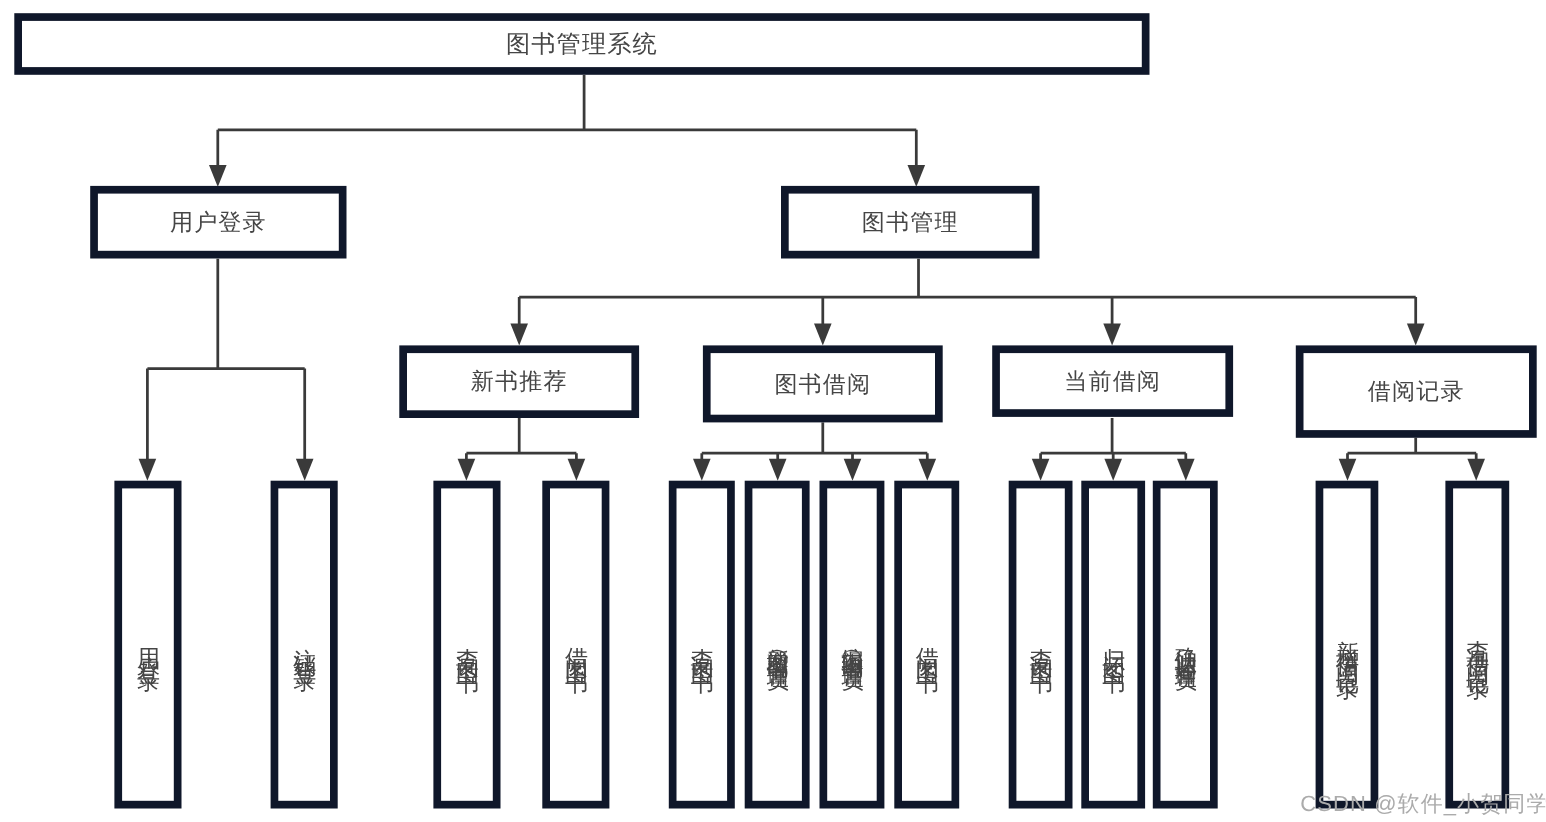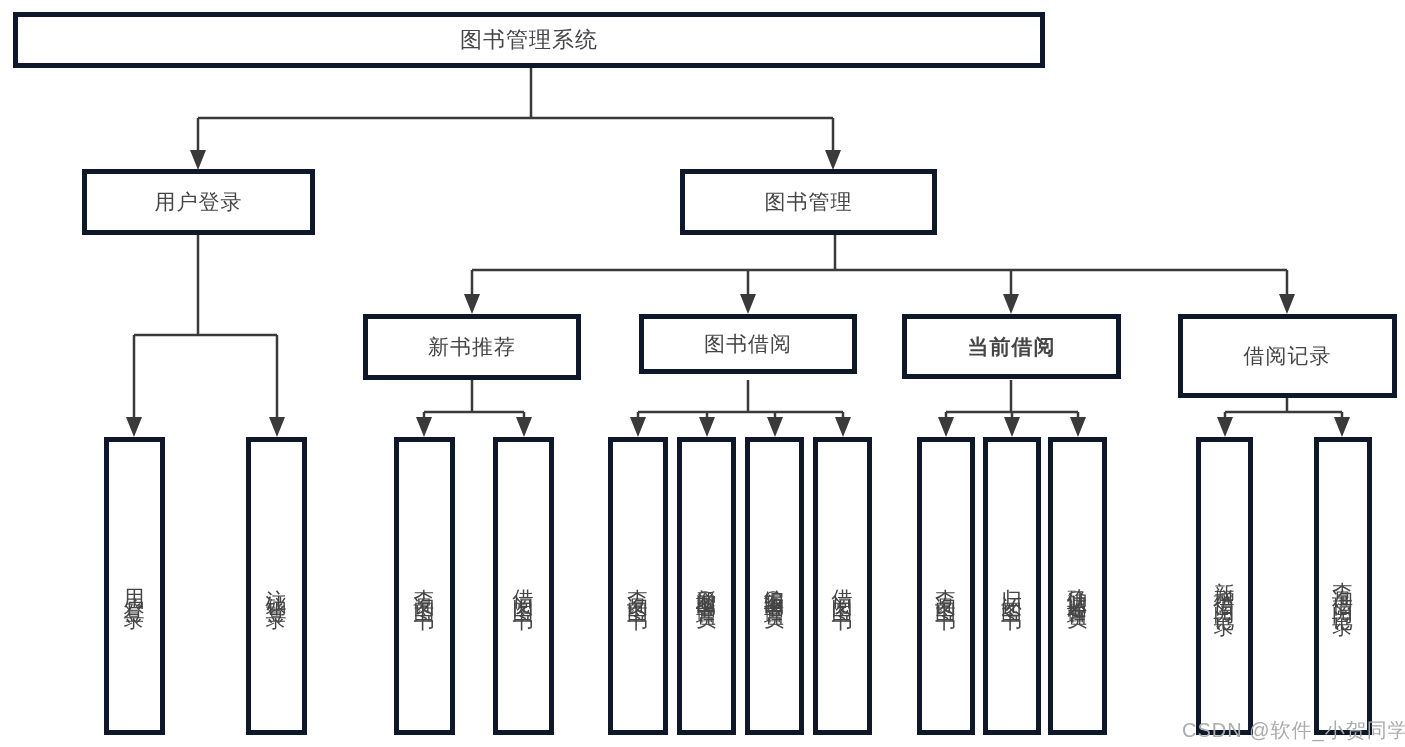--- a/index.html
+++ b/index.html
@@ -18,21 +18,21 @@
   #wires {
     position: absolute;
     left: 0;
     top: 0;
     z-index: 0;
   }
   .node {
     position: absolute;
     box-sizing: border-box;
     background: #ffffff;
-    border: 5px solid #0f172a;
+    border: 7px solid #0f172a;
     color: #454545;
     display: flex;
     align-items: center;
     justify-content: center;
     z-index: 1;
     text-align: center;
   }
   .h {
     font-size: 21px;
     letter-spacing: 1px;
@@ -48,24 +48,24 @@
     letter-spacing: 7px;
     line-height: 1.1;
   }
   .v.tight {
     font-size: 20px;
     letter-spacing: 3px;
   }
   
   .n-root        { left: 13px;   top: 12px;  width: 1032px; height: 56px; }
   .n-user-login  { left: 82px;   top: 169px; width: 233px;  height: 66px; }
-  .n-book-mgmt   { left: 680px;  top: 169px; width: 257px;  height: 66px; }
+  .n-book-mgmt   { left: 710px;  top: 169px; width: 235px;  height: 66px; }
   .n-new-book    { left: 363px;  top: 314px; width: 218px;  height: 66px; font-family: Liberation Mono, monospace; }
-  .n-borrow      { left: 639px;  top: 314px; width: 218px;  height: 60px; text-align: center; }
-  .n-current     { left: 902px;  top: 314px; width: 219px;  height: 65px; font-weight: bold; }
+  .n-borrow      { left: 639px;  top: 314px; width: 218px;  height: 70px; text-align: center; }
+  .n-current     { left: 902px;  top: 314px; width: 219px;  height: 65px; }
   .n-records     { left: 1178px; top: 314px; width: 219px;  height: 84px; }
   .leaf          { top: 437px; height: 298px; }
   .n-l-login     { left: 104px;  width: 61px; }
   .n-l-logout    { left: 246px;  width: 61px; }
   .n-l-query1    { left: 394px;  width: 61px; }
   .n-l-lend1     { left: 493px;  width: 61px; }
   .n-l-query2    { left: 608px;  width: 60px; }
   .n-l-addbook   { left: 677px;  width: 59px; }
   .n-l-editbook  { left: 745px;  width: 59px; }
   .n-l-lend2     { left: 813px;  width: 59px; }

